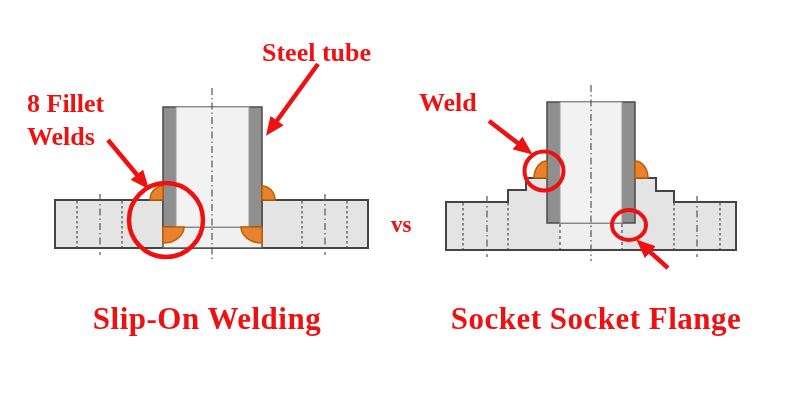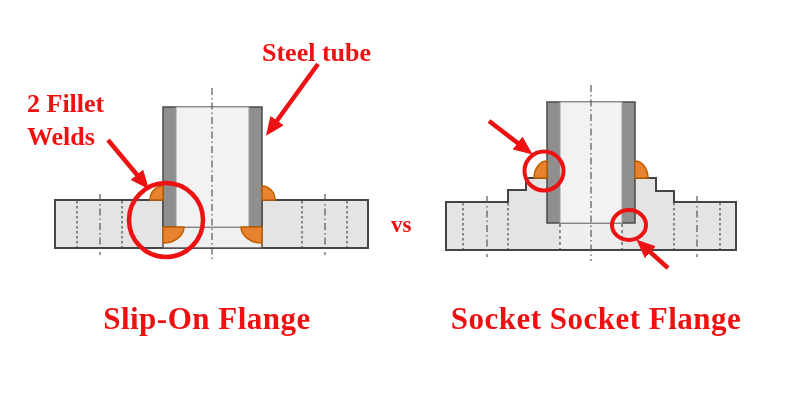--- a/index.html
+++ b/index.html
@@ -110,26 +110,27 @@
       <circle cx="544" cy="171" r="19.5" fill="none" stroke="#ed1111" stroke-width="4"></circle>
       <ellipse cx="629" cy="225" rx="17" ry="15" fill="none" stroke="#ed1111" stroke-width="4"></ellipse>
       <line x1="489" y1="121" x2="519" y2="144" stroke="#ed1111" stroke-width="4.5" marker-end="url(#ah)"></line>
       <line x1="668" y1="268" x2="649" y2="251" stroke="#ed1111" stroke-width="4.5" marker-end="url(#ah)"></line>
     </g>
   </svg>
 
   <div class="lbl lbl-steel">Steel tube</div>
 
   <div class="lbl lbl-2fw">
-    <div>2 Fillet</div>
+    <div>8 Fillet</div>
     <div>Welds</div>
   </div>
 
   <div class="lbl lbl-1fw">
+    <div>Weld</div>
   </div>
 
   <div class="lbl lbl-vs">vs</div>
 
 
-  <div class="title title-slipon">Slip-On Flange</div>
+  <div class="title title-slipon">Slip-On Welding</div>
 
   <div class="title title-socket">Socket Socket Flange</div>
 </div>
 
 </body></html>

